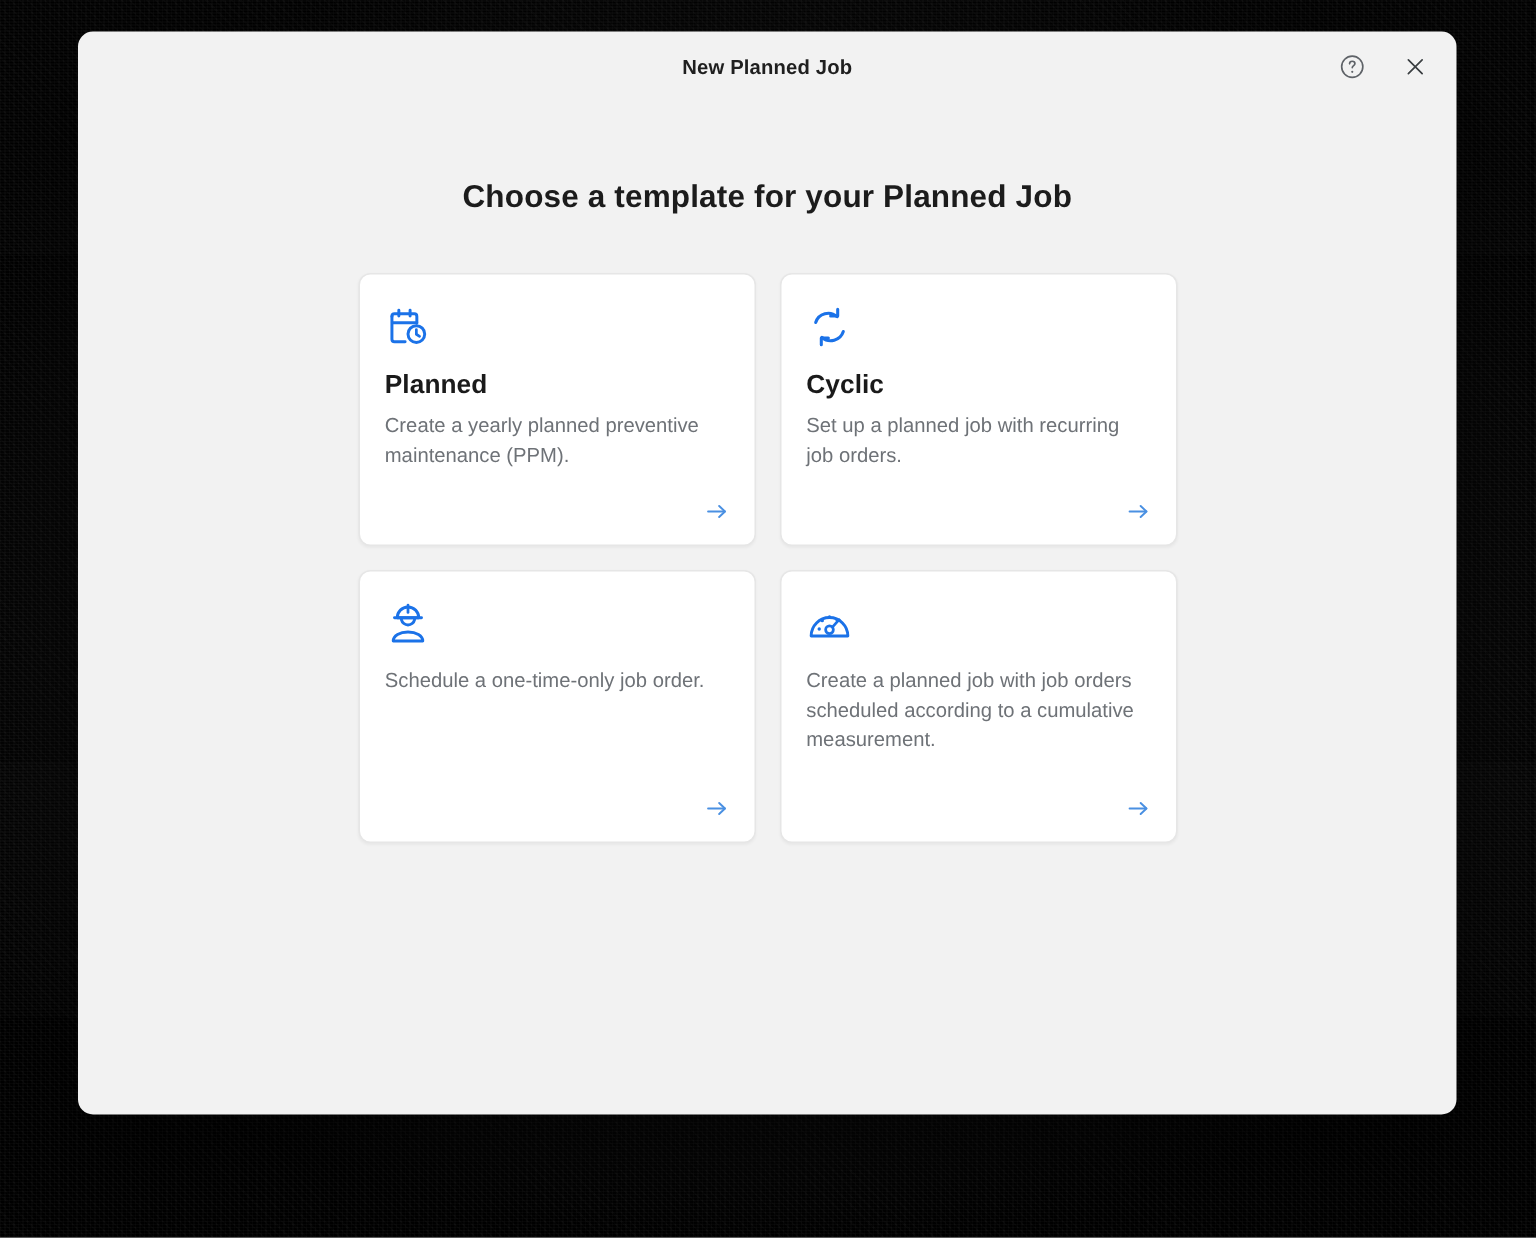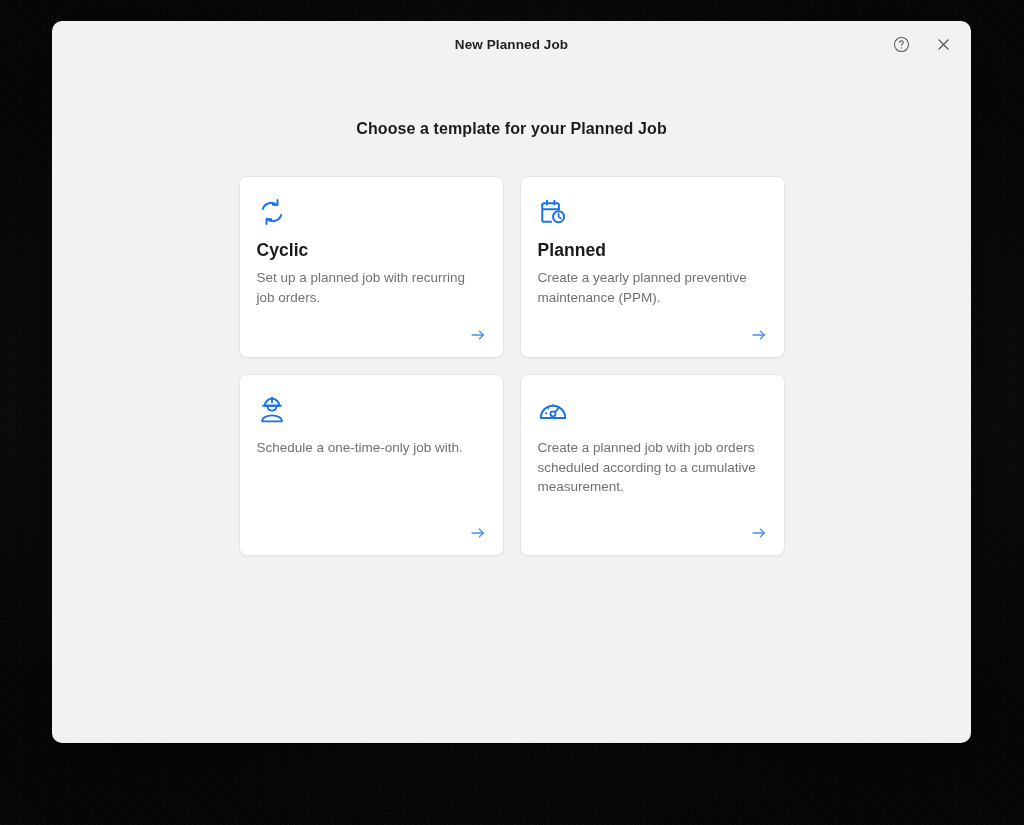--- a/index.html
+++ b/index.html
@@ -88,21 +88,21 @@
 
   
   #dialog-body {
     flex: 1 1 auto;
     display: flex;
     flex-direction: column;
     align-items: center;
   }
   #page-heading {
     margin-top: 53px;
-    font-size: 16px;
+    font-size: 21px;
     font-weight: bold;
     color: #1c1c1c;
     letter-spacing: .1px;
   }
 
   #template-grid {
     margin-top: 38px;
     width: 546px;
     display: grid;
     grid-template-columns: 1fr 1fr;
@@ -182,39 +182,20 @@
 
   <div id="dialog-body">
 
     <div id="page-heading">Choose a template for your Planned Job</div>
 
     <div id="template-grid">
 
       <div class="template-card">
         <div class="card-icon">
           <svg width="30" height="30" viewBox="0 0 28 28" fill="none">
-            <path d="M5.4 11.2a8.2 8.2 0 0 1 13.3-3.6" stroke="#1b72e8" stroke-width="1.9" stroke-linecap="round"></path>
-            <path d="M14.7 7.2h4.4V2.9" stroke="#1b72e8" stroke-width="1.9" stroke-linecap="round" stroke-linejoin="round"></path>
-            <path d="M22.6 16.8a8.2 8.2 0 0 1-13.3 3.6" stroke="#1b72e8" stroke-width="1.9" stroke-linecap="round"></path>
-            <path d="M13.3 20.8H8.9v4.3" stroke="#1b72e8" stroke-width="1.9" stroke-linecap="round" stroke-linejoin="round"></path>
-          </svg>
-        </div>
-        <div class="card-title">Cyclic</div>
-        <div class="card-desc">Set up a planned job with recurring job orders.</div>
-        <div class="card-arrow">
-          <svg width="18" height="18" viewBox="0 0 20 20" fill="none">
-            <path d="M3.4 10h12.4" stroke="#4a90e2" stroke-width="1.45" stroke-linecap="round"></path>
-            <path d="M11.6 5.9 15.9 10l-4.3 4.1" stroke="#4a90e2" stroke-width="1.45" stroke-linecap="round" stroke-linejoin="round"></path>
-          </svg>
-        </div>
-      </div>
-
-      <div class="template-card">
-        <div class="card-icon">
-          <svg width="30" height="30" viewBox="0 0 28 28" fill="none">
             <path d="M4 7.4a1.6 1.6 0 0 1 1.6-1.6h12.3a1.6 1.6 0 0 1 1.6 1.6v4.3" stroke="#1b72e8" stroke-width="1.85" stroke-linecap="round"></path>
             <path d="M4 7.4v14.2a1.6 1.6 0 0 0 1.6 1.6h6.6" stroke="#1b72e8" stroke-width="1.85" stroke-linecap="round"></path>
             <path d="M4.3 11.4h15.1" stroke="#1b72e8" stroke-width="1.85" stroke-linecap="round"></path>
             <path d="M8.3 3.6v3.5M15.3 3.6v3.5" stroke="#1b72e8" stroke-width="1.85" stroke-linecap="round"></path>
             <circle cx="19.2" cy="18.4" r="5.2" stroke="#1b72e8" stroke-width="1.85"></circle>
             <path d="M19.2 15.6v2.9l2 1.3" stroke="#1b72e8" stroke-width="1.7" stroke-linecap="round" stroke-linejoin="round"></path>
           </svg>
         </div>
         <div class="card-title">Planned</div>
         <div class="card-desc">Create a yearly planned preventive maintenance (PPM).</div>
@@ -222,28 +203,47 @@
           <svg width="18" height="18" viewBox="0 0 20 20" fill="none">
             <path d="M3.4 10h12.4" stroke="#4a90e2" stroke-width="1.45" stroke-linecap="round"></path>
             <path d="M11.6 5.9 15.9 10l-4.3 4.1" stroke="#4a90e2" stroke-width="1.45" stroke-linecap="round" stroke-linejoin="round"></path>
           </svg>
         </div>
       </div>
 
       <div class="template-card">
         <div class="card-icon">
           <svg width="30" height="30" viewBox="0 0 28 28" fill="none">
+            <path d="M5.4 11.2a8.2 8.2 0 0 1 13.3-3.6" stroke="#1b72e8" stroke-width="1.9" stroke-linecap="round"></path>
+            <path d="M14.7 7.2h4.4V2.9" stroke="#1b72e8" stroke-width="1.9" stroke-linecap="round" stroke-linejoin="round"></path>
+            <path d="M22.6 16.8a8.2 8.2 0 0 1-13.3 3.6" stroke="#1b72e8" stroke-width="1.9" stroke-linecap="round"></path>
+            <path d="M13.3 20.8H8.9v4.3" stroke="#1b72e8" stroke-width="1.9" stroke-linecap="round" stroke-linejoin="round"></path>
+          </svg>
+        </div>
+        <div class="card-title">Cyclic</div>
+        <div class="card-desc">Set up a planned job with recurring job orders.</div>
+        <div class="card-arrow">
+          <svg width="18" height="18" viewBox="0 0 20 20" fill="none">
+            <path d="M3.4 10h12.4" stroke="#4a90e2" stroke-width="1.45" stroke-linecap="round"></path>
+            <path d="M11.6 5.9 15.9 10l-4.3 4.1" stroke="#4a90e2" stroke-width="1.45" stroke-linecap="round" stroke-linejoin="round"></path>
+          </svg>
+        </div>
+      </div>
+
+      <div class="template-card">
+        <div class="card-icon">
+          <svg width="30" height="30" viewBox="0 0 28 28" fill="none">
             <path d="M14 2.2v4.6" stroke="#1b72e8" stroke-width="1.7" stroke-linecap="round"></path>
             <path d="M7.3 10.1a6.7 6.7 0 0 1 13.4 0z" stroke="#1b72e8" stroke-width="1.8" stroke-linejoin="round"></path>
             <path d="M5.6 10.1h16.8" stroke="#1b72e8" stroke-width="1.8" stroke-linecap="round"></path>
             <path d="M9.9 11.3a4.2 4.2 0 0 0 8.2 0" stroke="#1b72e8" stroke-width="1.8" stroke-linecap="round"></path>
             <path d="M4.8 24.6c0-3.4 4.1-5.6 9.2-5.6s9.2 2.2 9.2 5.6z" stroke="#1b72e8" stroke-width="1.8" stroke-linejoin="round"></path>
           </svg>
         </div>
-        <div class="card-desc">Schedule a one-time-only job with.</div>
+        <div class="card-desc">Schedule a one-time-only job order.</div>
         <div class="card-arrow">
           <svg width="18" height="18" viewBox="0 0 20 20" fill="none">
             <path d="M3.4 10h12.4" stroke="#4a90e2" stroke-width="1.45" stroke-linecap="round"></path>
             <path d="M11.6 5.9 15.9 10l-4.3 4.1" stroke="#4a90e2" stroke-width="1.45" stroke-linecap="round" stroke-linejoin="round"></path>
           </svg>
         </div>
       </div>
 
       <div class="template-card">
         <div class="card-icon">

